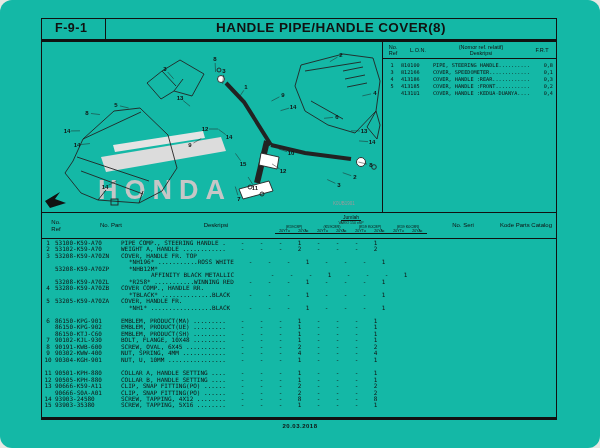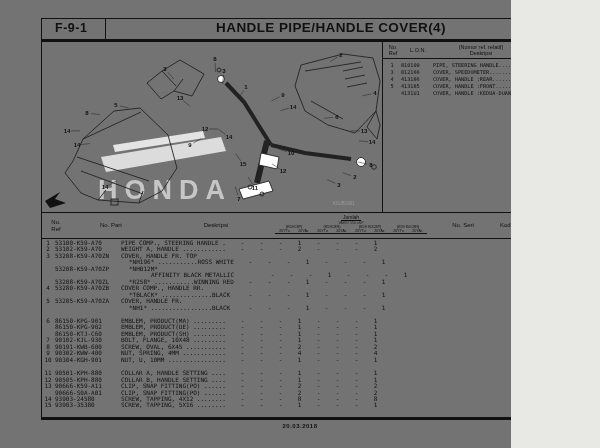--- a/index.html
+++ b/index.html
@@ -1,17 +1,17 @@
 <!DOCTYPE html>
 <html><head>
 <meta charset="utf-8">
 <style>
   html,body{margin:0;padding:0;background:#e8e8e4;}
-  #page{position:relative;width:511px;height:448px;background:#737373;overflow:hidden;
-        font-family:"Liberation Sans",sans-serif;color:#111;}
+  #page{position:relative;width:600px;height:448px;background:#14b8a6;overflow:hidden;
+        font-family:"Liberation Sans",sans-serif;color:#111;border-radius:12px;}
   
   #frame{position:absolute;left:41px;top:18px;width:516px;height:401px;
          border:1.5px solid #111;box-sizing:border-box;}
   
   #hdr{position:absolute;left:41px;top:18px;width:516px;height:21px;box-sizing:border-box;}
   #hdr .code{position:absolute;left:14px;top:3px;font-weight:bold;font-size:12.5px;letter-spacing:.5px;}
   #hdr .vdiv{position:absolute;left:64px;top:0;width:1px;height:21px;background:#111;}
   #hdr .title{position:absolute;left:64px;right:0;top:2px;text-align:center;
               font-weight:bold;font-size:13.5px;letter-spacing:.4px;}
   #hbar{position:absolute;left:41px;top:39px;width:516px;height:3px;background:#111;}
@@ -68,21 +68,21 @@
 </head>
 <body>
 
 <div id="page">
 
   <div id="frame"></div>
 
   <div id="hdr">
     <span class="code">F-9-1</span>
     <span class="vdiv"></span>
-    <span class="title">HANDLE PIPE/HANDLE COVER(4)</span>
+    <span class="title">HANDLE PIPE/HANDLE COVER(8)</span>
   </div>
   <div id="hbar"></div>
 
   <div id="diag">
     <svg width="338" height="171" viewBox="0 0 338 171">
 
       <g>
         <polygon points="58,116 178,96 183,110 63,131" fill="#dcdcdc"></polygon>
         <polygon points="70,104 160,90 162,97 72,111" fill="#e4e4e4"></polygon>
         <text x="55" y="158" font-family="Liberation Sans, sans-serif" font-weight="bold" font-size="27" letter-spacing="7" fill="#c6c6c6">HONDA</text>

